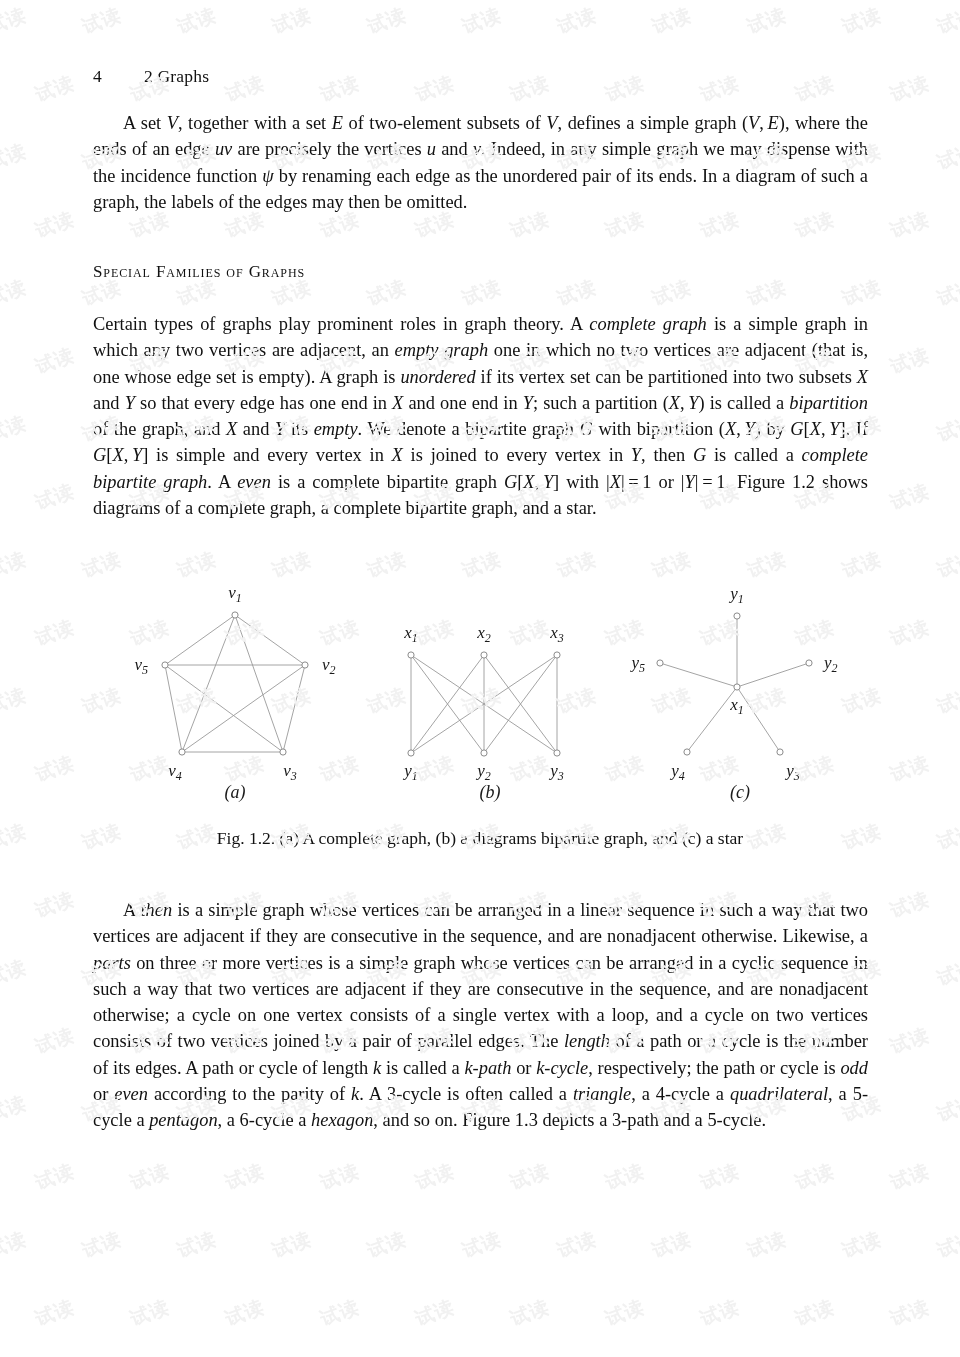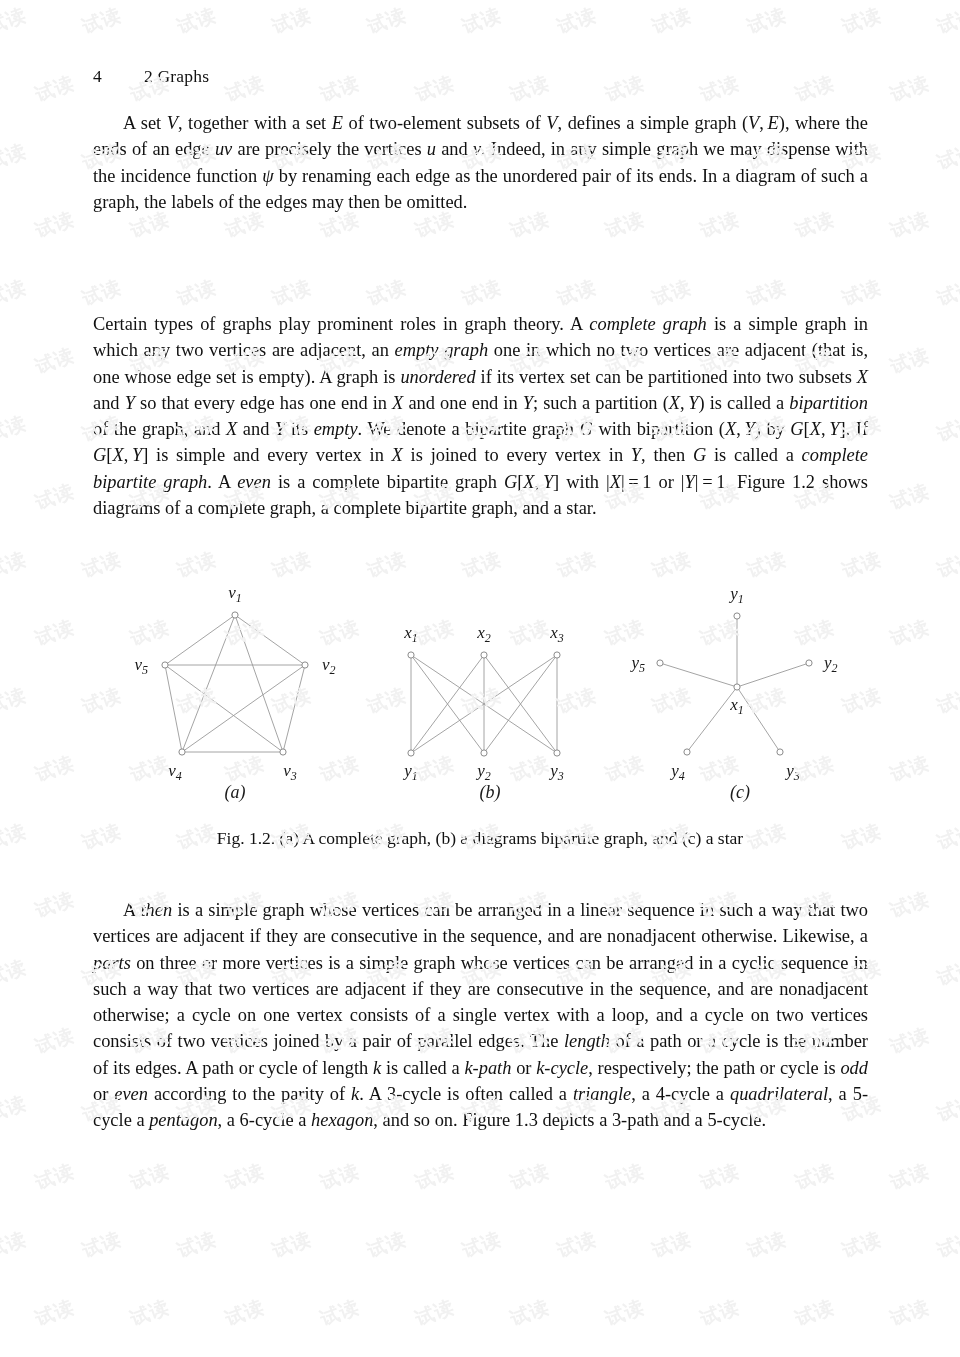--- a/index.html
+++ b/index.html
@@ -332,20 +332,23 @@
   <div class="content" style="top:110px;">
     <p class="body indent">
       <span class="indent-pad"></span>A set <i>V</i>, together with a set <i>E</i> of two-element subsets of <i>V</i>, defines a simple
       graph (<i>V</i>, <i>E</i>), where the ends of an edge <i>uv</i> are precisely the vertices <i>u</i> and <i>v</i>.
       Indeed, in any simple graph we may dispense with the incidence function <i>ψ</i> by
       renaming each edge as the unordered pair of its ends. In a diagram of such a
       graph, the labels of the edges may then be omitted.
     </p>
   </div>
 
+  <div class="content" style="top:262px;">
+    <h2 class="sec-head">Special Families of Graphs</h2>
+  </div>
 
   <div class="content" style="top:311px;">
     <p class="body">
       Certain types of graphs play prominent roles in graph theory. A <i>complete graph</i>
       is a simple graph in which any two vertices are adjacent, an <i>empty graph</i> one in
       which no two vertices are adjacent (that is, one whose edge set is empty). A graph
       is <i>unordered</i> if its vertex set can be partitioned into two subsets <i>X</i> and <i>Y</i> so that
       every edge has one end in <i>X</i> and one end in <i>Y</i>; such a partition (<i>X</i>, <i>Y</i>) is called
       a <i>bipartition</i> of the graph, and <i>X</i> and <i>Y</i> its <i>empty</i>. We denote a bipartite graph
       <i>G</i> with bipartition (<i>X</i>, <i>Y</i>) by <i>G</i>[<i>X</i>, <i>Y</i>]. If <i>G</i>[<i>X</i>, <i>Y</i>] is simple and every vertex in <i>X</i>

